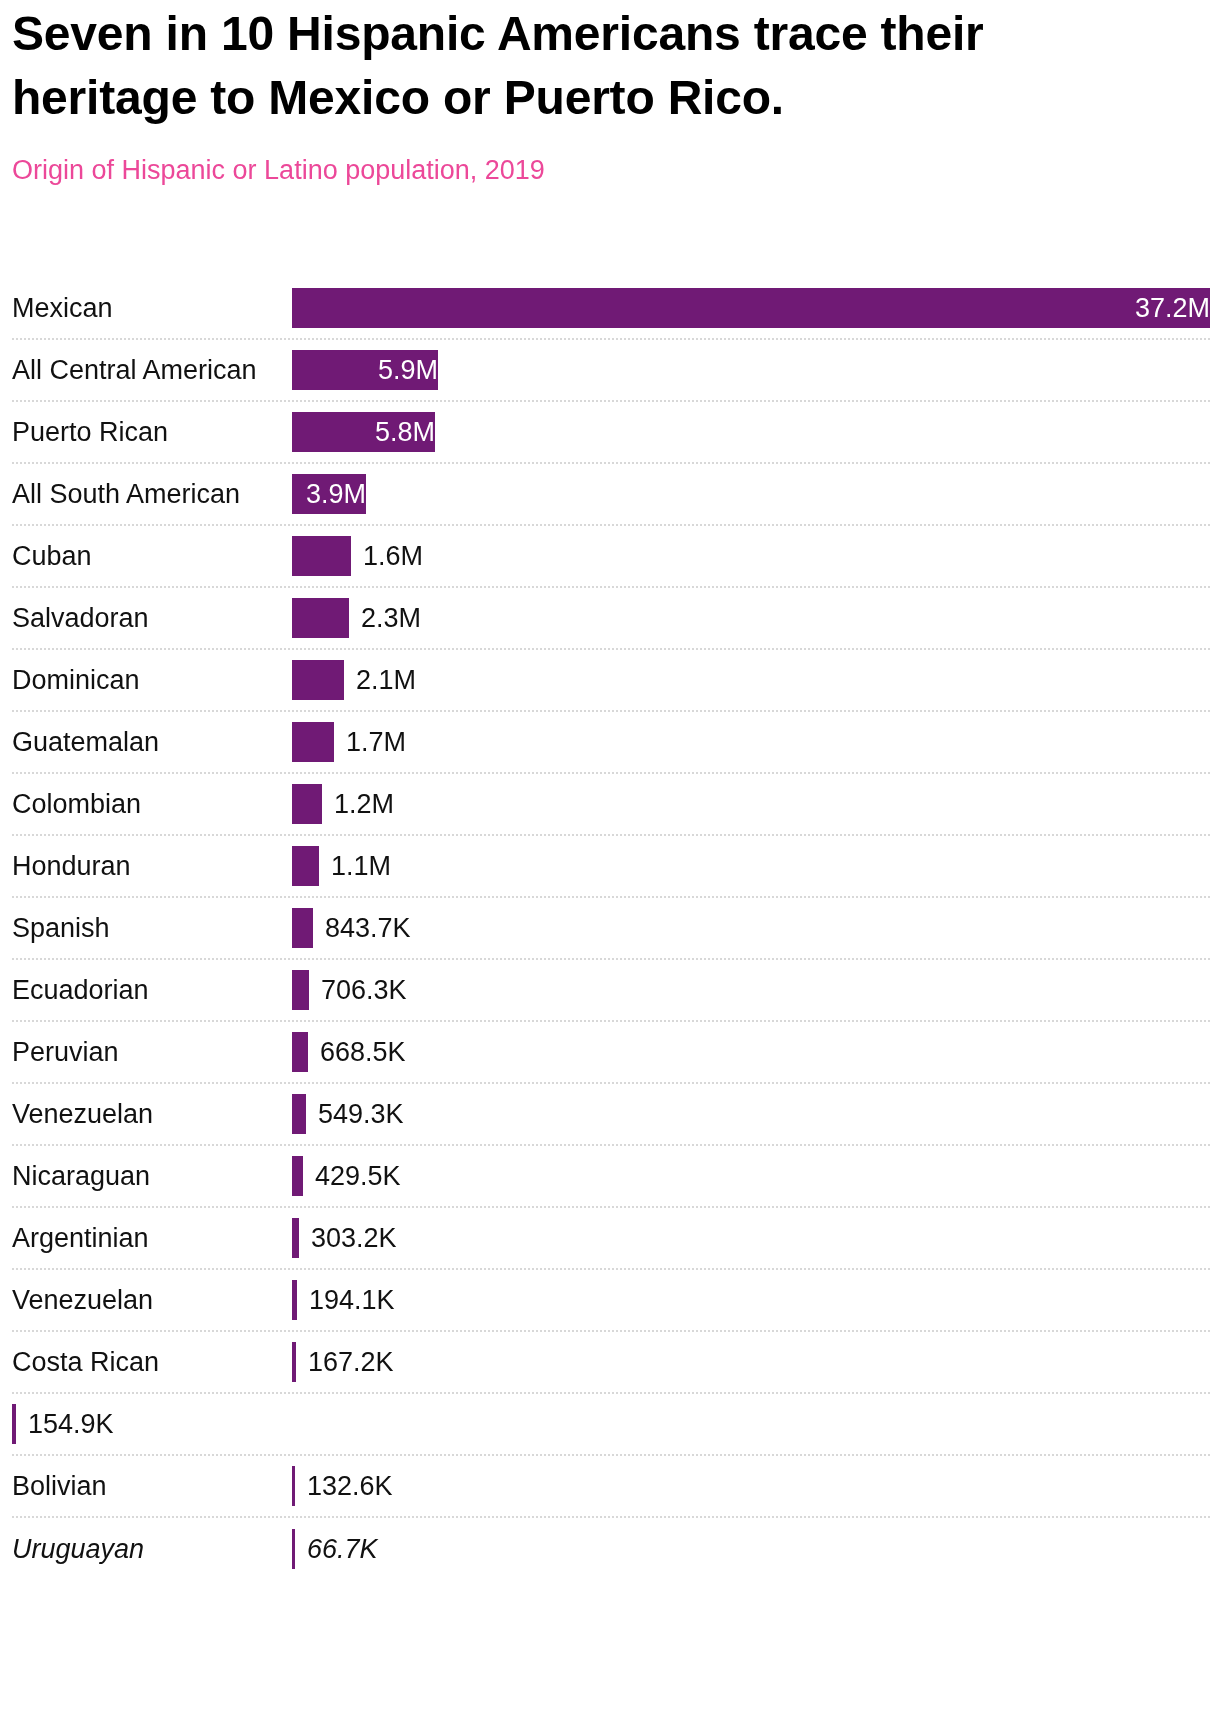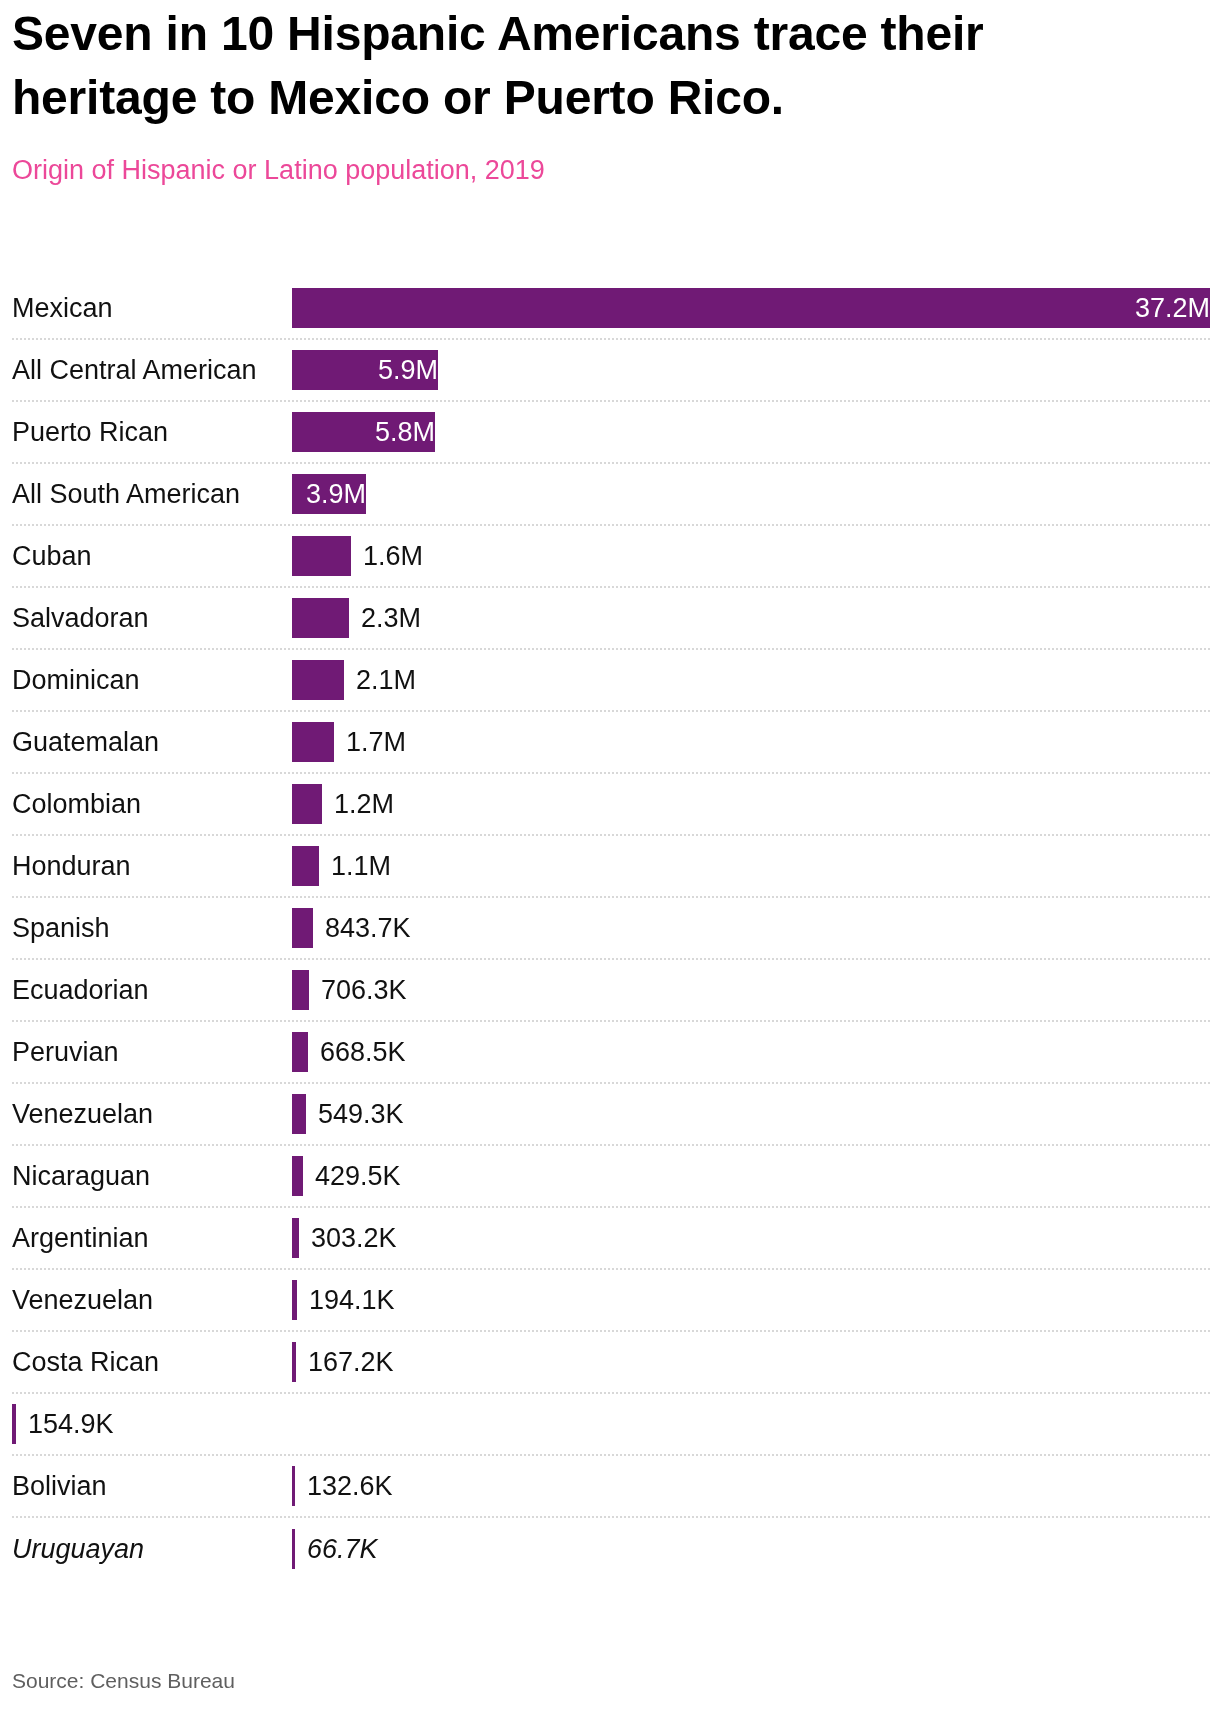--- a/index.html
+++ b/index.html
@@ -262,14 +262,13 @@
 
   <div class="row">
     <div class="row-label">Uruguayan</div>
     <div class="bar-area">
       <div class="bar" style="width: 3px;"></div>
     <span class="value-outside">66.7K</span>
         </div>
   </div>
 </div>
 
-  <p class="source">Source: Census Bureau</p>
 </div>
 
 </body></html>

